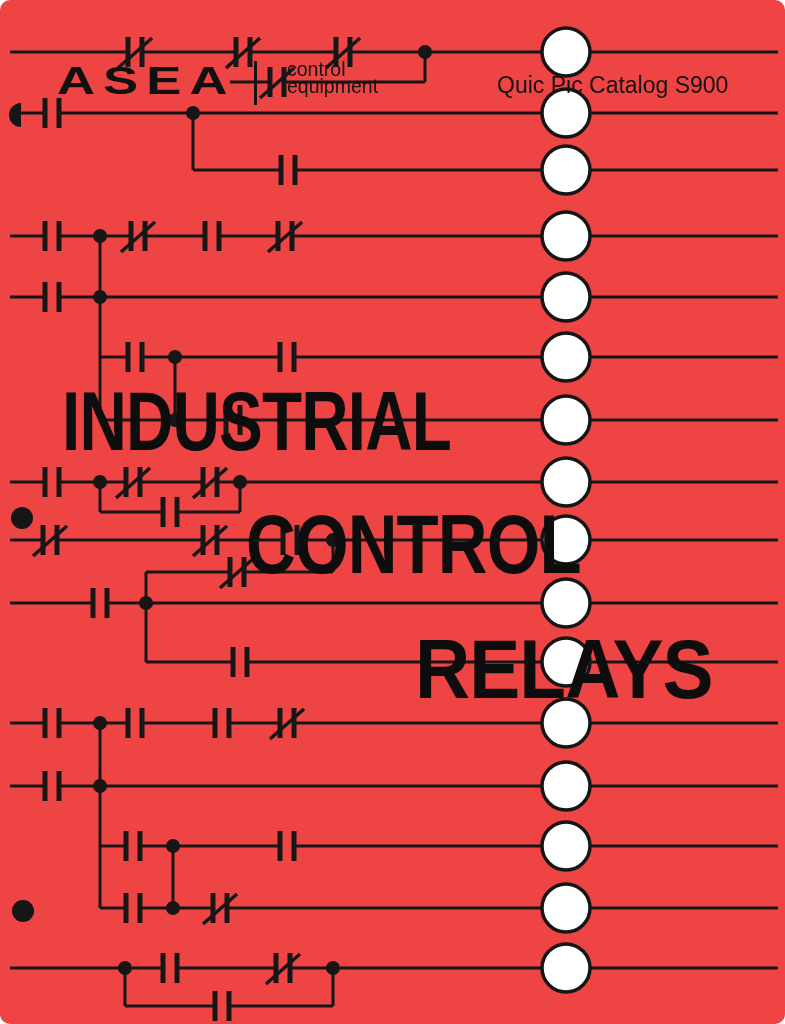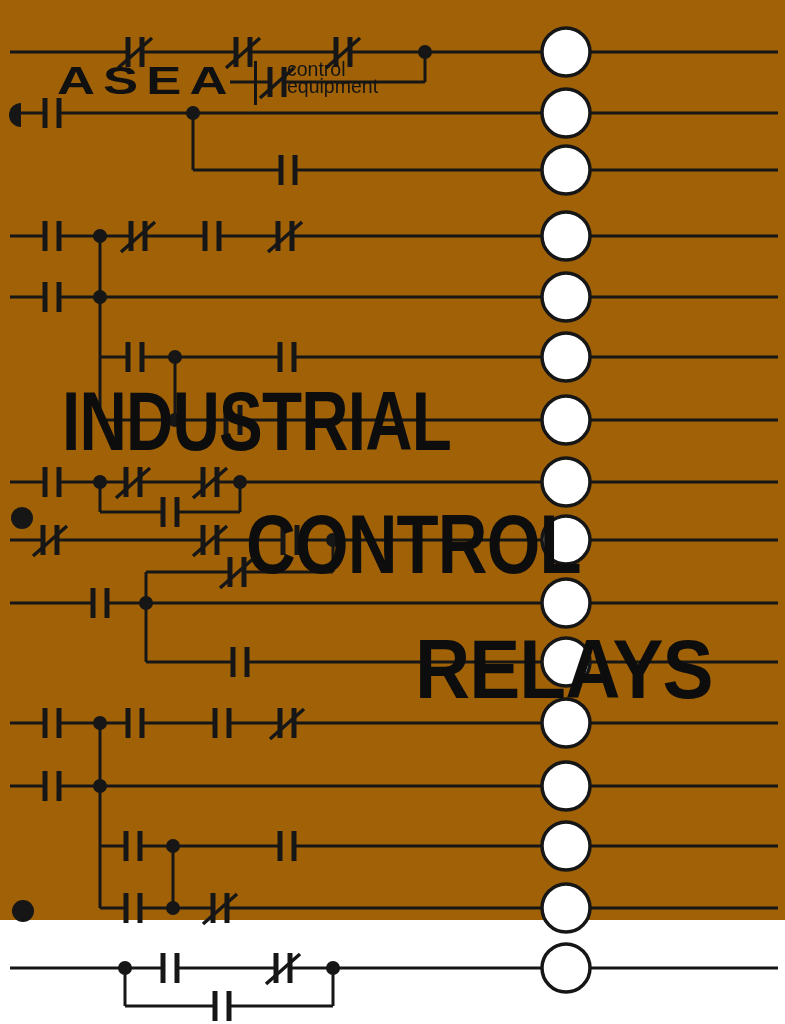--- a/index.html
+++ b/index.html
@@ -2,21 +2,21 @@
 <html><head>
 <meta charset="utf-8">
 <style>
   html,body{margin:0;padding:0;}
   body{
     width:785px;height:1024px;
     background:#ffffff;
     font-family:"Liberation Sans","DejaVu Sans",sans-serif;
     position:relative;overflow:hidden;
   }
-  .page{position:absolute;inset:0;width:785px;height:920px;background:#a16207;}
+  .page{position:absolute;inset:0;width:785px;height:1024px;background:#ef4444;border-radius:10px;}
   #ladder-holder{position:absolute;left:0;top:0;width:785px;height:1024px;}
   .txt{position:absolute;color:#101010;white-space:nowrap;line-height:1;}
   .asea{
     left:57px;top:61px;font-size:39px;font-weight:bold;
     letter-spacing:6px;transform:scaleX(1.35);transform-origin:0 0;
   }
   .logo-divider{
     position:absolute;left:254px;top:61px;width:3px;height:44px;background:#141414;
   }
   .logo-sub{
@@ -233,20 +233,21 @@
 
   <div class="txt asea">ASEA</div>
 
   <div class="logo-divider"></div>
 
   <div class="logo-sub">
     <div>control</div>
     <div>equipment</div>
   </div>
 
+  <div class="txt catalog">Quic Pic Catalog S900</div>
 
   <div class="txt big t-industrial">INDUSTRIAL</div>
 
   <div class="txt big t-control">CONTROL</div>
 
   <div class="txt big t-relays">RELAYS</div>
 
 </div>
 
 </body></html>

